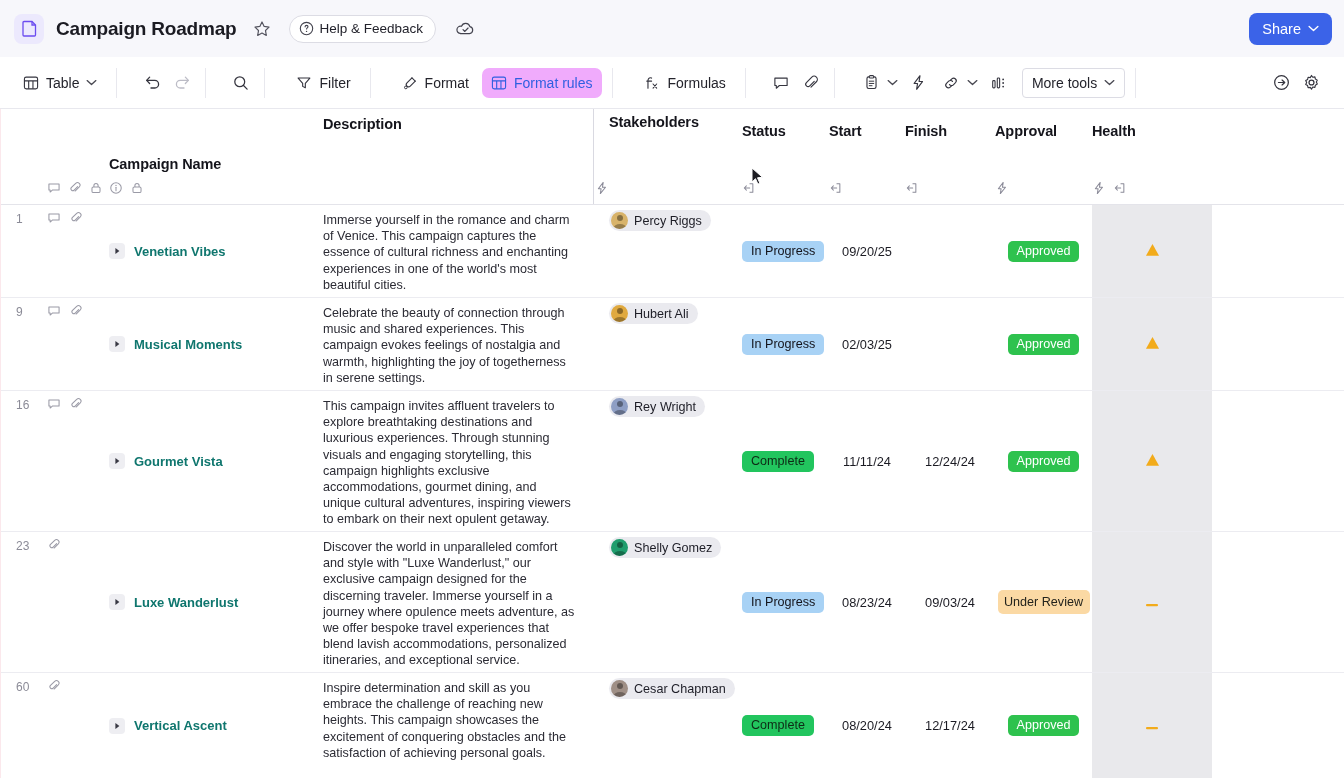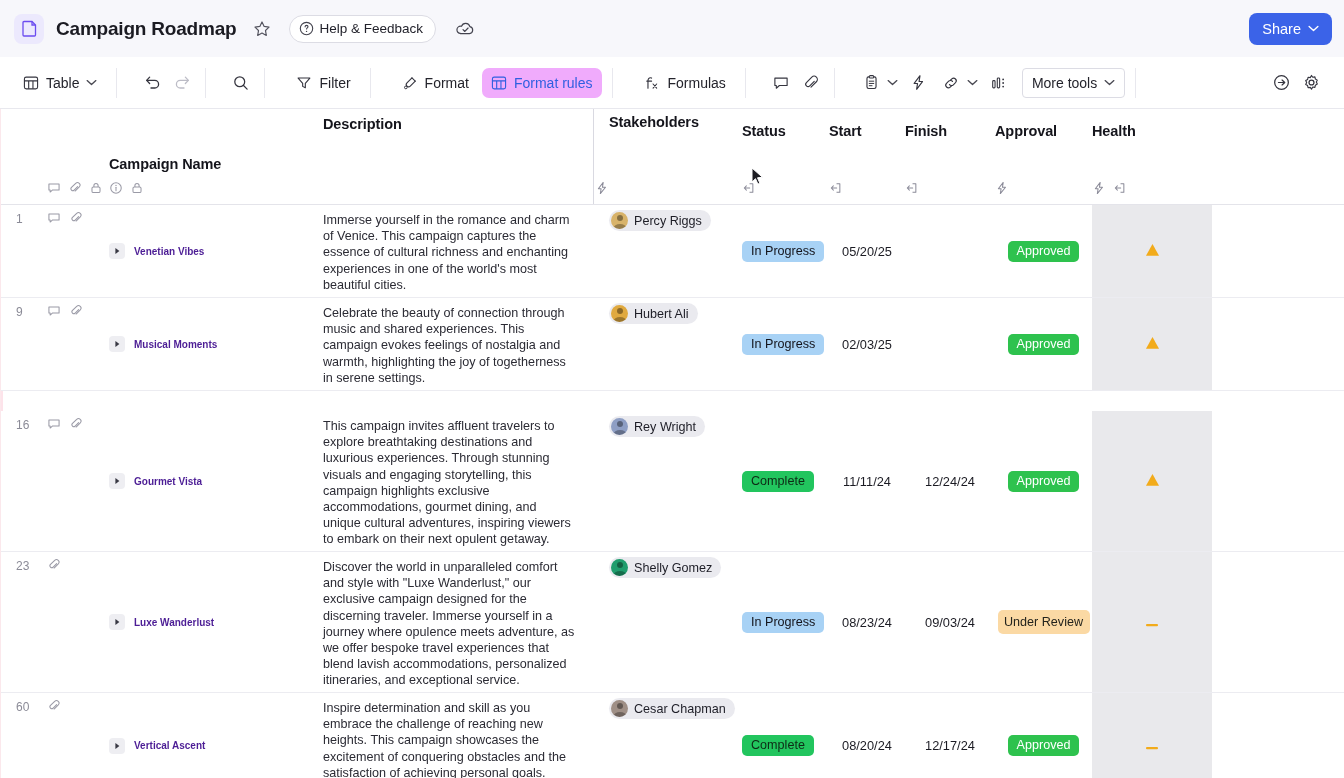--- a/index.html
+++ b/index.html
@@ -195,23 +195,23 @@
   }
   .tri-btn {
     width: 16px; height: 16px;
     border-radius: 4px;
     background: #eeeef2;
     display: flex; align-items: center; justify-content: center;
     flex: 0 0 auto;
     cursor: pointer;
   }
   .nm {
-    font-size: 10px;
+    font-size: 13px;
     font-weight: bold;
-    color: #4c1d95;
+    color: #0f766e;
     white-space: nowrap;
   }
   .c-desc {
     width: 272px;
     flex: 0 0 272px;
     padding: 7px 18px 7px 0;
     font-size: 12.6px;
     line-height: 16.2px;
     color: #2b2b34;
   }
@@ -655,21 +655,21 @@
     <div class="cell c-stake">
       <span class="chip">
         <span class="av" style="background:#d8b36a"></span>
         <span>Percy Riggs</span>
       </span>
     </div>
     <div class="cell c-status">
       <span class="badge inprogress">In Progress</span>
     </div>
     <div class="cell c-start">
-      <span class="date">05/20/25</span>
+      <span class="date">09/20/25</span>
     </div>
     <div class="cell c-finish">
       <span class="date"></span>
     </div>
     <div class="cell c-appr">
       <span class="badge approved">Approved</span>
     </div>
     <div class="cell c-health">
           <span class="health-warn"><svg width="15" height="14" viewBox="0 0 16 15">
               <path d="M8 1.2L15 13.6H1z" fill="#f2ab1b"></path>
@@ -716,21 +716,21 @@
     </div>
     <div class="cell c-appr">
       <span class="badge approved">Approved</span>
     </div>
     <div class="cell c-health">
           <span class="health-warn"><svg width="15" height="14" viewBox="0 0 16 15">
               <path d="M8 1.2L15 13.6H1z" fill="#f2ab1b"></path>
             </svg></span>
         </div>
   </div>
-      <div class="row" style="height: 141px; margin-top: 20px;">
+      <div class="row" style="height: 141px;">
     <div class="cell c-num">16</div>
     <div class="cell c-icons">
           <span style="display:flex">
             <svg width="14" height="14" viewBox="0 0 16 16" fill="none">
               <path d="M2.2 3.4h11.6v6.8H6.4l-2.8 2.4v-2.4H2.2V3.4z" stroke="#9a9aa6" stroke-width="1.2" fill="none" stroke-linejoin="round"></path>
             </svg>
           </span>
           <span style="display:flex">
             <svg width="14" height="14" viewBox="0 0 16 16" fill="none">
               <path d="M11 6.4l-4 4a2.1 2.1 0 0 1-3-3l4.8-4.8a2.9 2.9 0 0 1 4.1 4.1l-4.8 4.8" stroke="#9a9aa6" stroke-width="1.2" fill="none" stroke-linecap="round" stroke-linejoin="round"></path>

